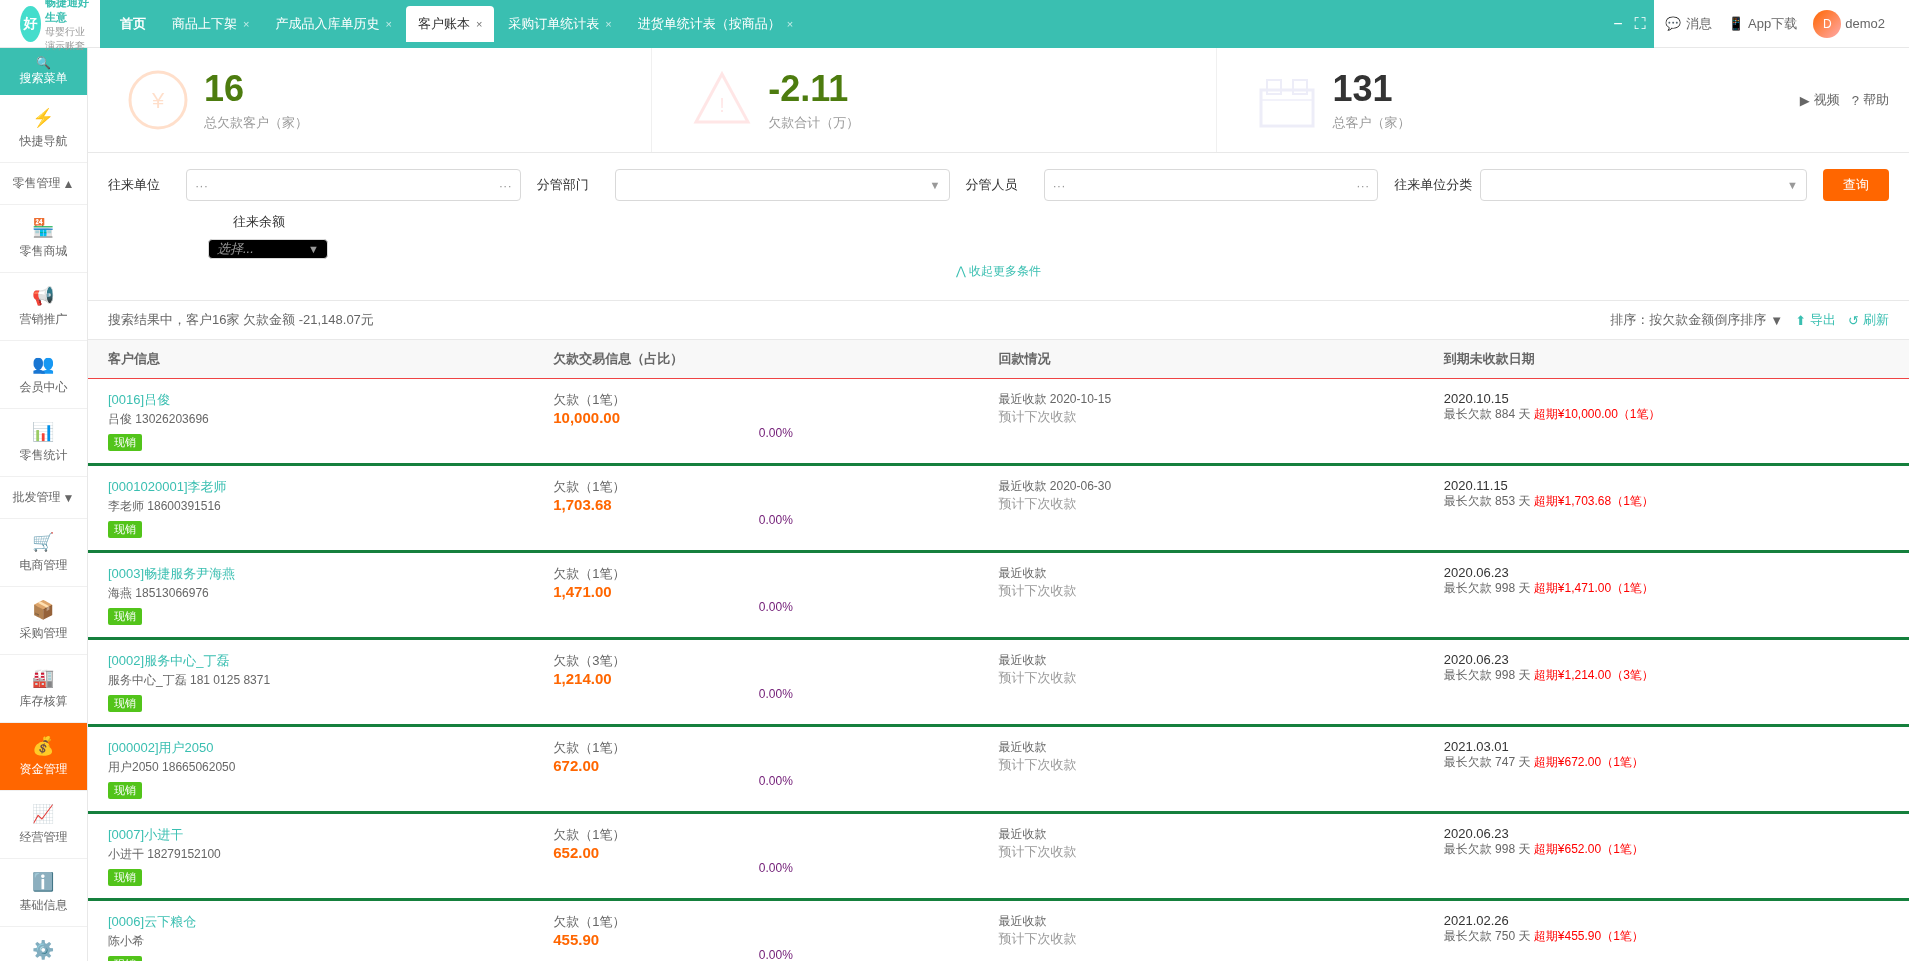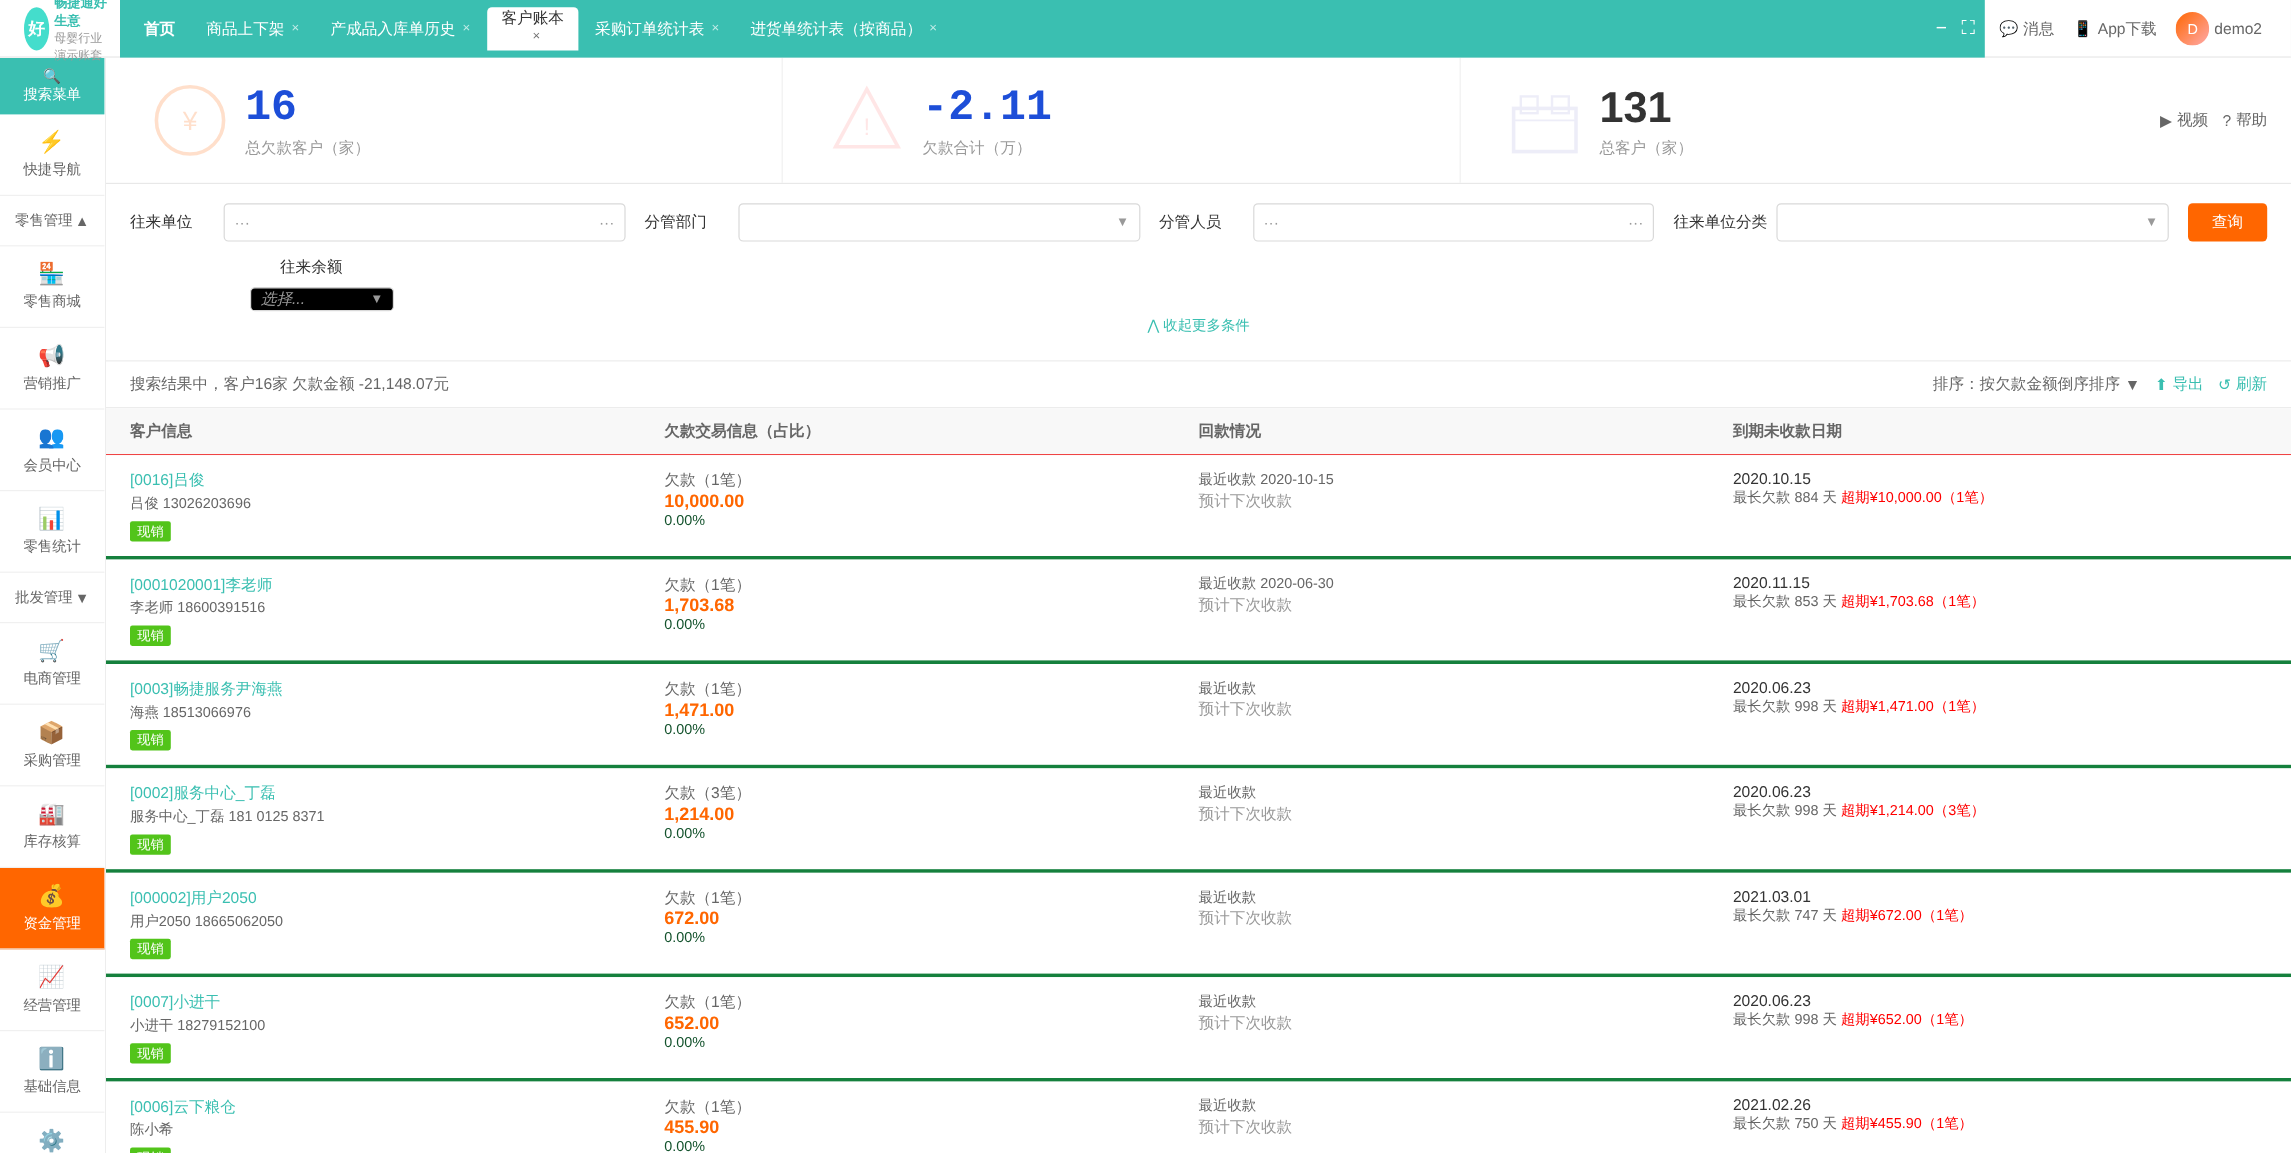--- a/index.html
+++ b/index.html
@@ -12,21 +12,21 @@
     }
     .logo-icon { width: 36px; height: 36px; background: #4dc; border-radius: 50%; display: flex; align-items: center; justify-content: center; color: #fff; font-size: 14px; font-weight: bold; }
     
     .tabs-bar {
       display: flex; align-items: center; flex: 1; background: #3abfb1; height: 48px; padding: 0 8px;
     }
     .tab-item {
       display: flex; align-items: center; height: 36px; padding: 0 12px; border-radius: 4px 4px 0 0;
       cursor: pointer; color: #fff; font-size: 13px; white-space: nowrap; margin-right: 2px;
     }
-    .tab-item.active { background: #fff; color: #333; flex-direction: column; }
+    .tab-item.active { background: #fff; color: #333; }
     .tab-item .tab-close { margin-left: 6px; font-size: 11px; opacity: 0.7; cursor: pointer; }
     .tab-home { background: transparent; font-weight: bold; }
     
     .top-right { display: flex; align-items: center; gap: 16px; padding: 0 12px; min-width: 200px; justify-content: flex-end; }
     .top-icon-btn { display: flex; align-items: center; gap: 4px; cursor: pointer; color: #666; font-size: 13px; }
     
     
     .layout { display: flex; height: calc(961px - 48px); }
     
     
@@ -50,21 +50,21 @@
     .stats-banner {
       display: flex; background: #fff; margin: 0; border-bottom: 1px solid #e8e8e8;
     }
     .stat-card {
       display: flex; align-items: center; padding: 20px 40px; flex: 1;
       border-right: 1px solid #f0f0f0;
     }
     .stat-icon { width: 60px; height: 60px; margin-right: 16px; opacity: 0.2; }
     .stat-icon svg { width: 60px; height: 60px; }
     .stat-val { font-size: 36px; font-weight: bold; }
-    .stat-val.red { color: #1d4ed8; font-family: Liberation Mono, monospace; }
+    .stat-val.red { color: #4d7c0f; }
     .stat-label { font-size: 13px; color: #999; margin-top: 4px; }
     .stat-actions { display: flex; gap: 12px; align-items: center; padding: 20px; margin-left: auto; font-size: 13px; color: #666; }
     
     
     .filter-area { background: #fff; padding: 16px 20px; margin: 0; border-bottom: 1px solid #e8e8e8; }
     .filter-row { display: flex; align-items: center; gap: 16px; margin-bottom: 12px; }
     .filter-group { display: flex; align-items: center; gap: 8px; flex: 1; }
     .filter-label { font-size: 13px; color: #333; white-space: nowrap; min-width: 70px; }
     .filter-input {
       flex: 1; height: 32px; border: 1px solid #d9d9d9; border-radius: 4px;
@@ -109,21 +109,21 @@
       padding: 12px 20px; border-bottom: 3px solid #15803d; background: #fff;
       align-items: start;
     }
     
     .customer-name { color: #3abfb1; cursor: pointer; font-size: 13px; }
     .customer-phone { color: #666; font-size: 12px; margin: 2px 0; }
     .tag-now { background: #52c41a; color: #fff; font-size: 11px; padding: 1px 6px; border-radius: 2px; display: inline-block; margin-top: 4px; }
     
     .arrear-count { color: #666; font-size: 13px; }
     .arrear-amount { color: #f60; font-size: 15px; font-weight: bold; }
-    .arrear-ratio { color: #14532d; font-size: 12px; }
+    .arrear-ratio { color: #701a75; font-size: 12px; text-align: center; }
     
     .recovery-item { font-size: 12px; color: #666; }
     .recovery-next { color: #999; }
     
     .due-date { font-size: 13px; color: #333; }
     .due-detail { font-size: 12px; color: #666; }
     .overdue-link { color: #f00; font-size: 12px; cursor: pointer; }
     
     
     ::-webkit-scrollbar { width: 6px; height: 6px; }

